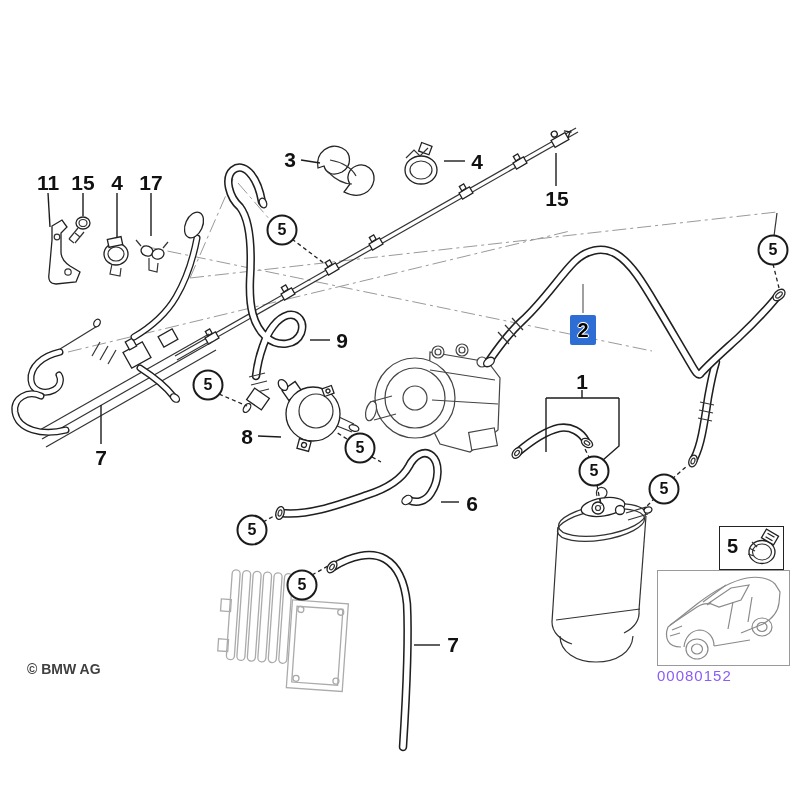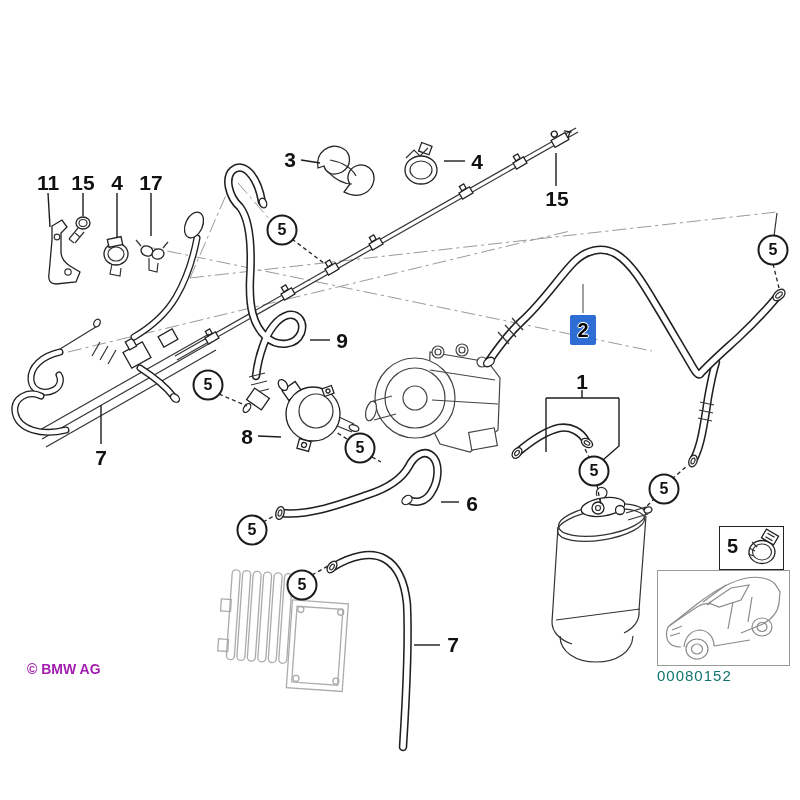--- a/index.html
+++ b/index.html
@@ -14,23 +14,23 @@
   .hl{position:absolute;z-index:4;transform:translate(-50%,-50%);
       width:26px;height:30px;background:#2e6ed4;border-radius:2px;
       font:700 20px/30px "Liberation Sans",sans-serif;color:#000;text-align:center;
       text-shadow:-1px 0 #fff,1px 0 #fff,0 -1px #fff,0 1px #fff,0 0 2px #fff;}
   .legendbox{position:absolute;z-index:2;left:719px;top:526px;width:63px;height:42px;
       border:1.5px solid #222;background:transparent;}
   .legendnum{position:absolute;left:7px;top:9px;font:700 20px/1 "Liberation Sans",sans-serif;color:#111;}
   .insetbox{position:absolute;z-index:2;left:657px;top:570px;width:131px;height:94px;
       border:1px solid #9a9a9a;background:transparent;}
   .code{position:absolute;z-index:3;left:657px;top:668px;
-      font:400 15px/1 "Liberation Sans",sans-serif;color:#0f766e;letter-spacing:1px;}
+      font:400 15px/1 "Liberation Sans",sans-serif;color:#8b5cf6;letter-spacing:1px;}
   .copyright{position:absolute;z-index:3;left:27px;top:662px;
-      font:700 14px/1 "Liberation Sans",sans-serif;color:#a21caf;}
+      font:700 14px/1 "Liberation Sans",sans-serif;color:#404040;}
   .tube{fill:none;stroke:#1f1f1f;stroke-width:8.5;stroke-linecap:round;}
   .core{fill:none;stroke:#ffffff;stroke-width:5.4;stroke-linecap:round;}
   .tube2{fill:none;stroke:#1f1f1f;stroke-width:7;stroke-linecap:round;}
   .core2{fill:none;stroke:#ffffff;stroke-width:4.4;stroke-linecap:round;}
   .ln{fill:none;stroke:#1c1c1c;stroke-width:1.4;}
   .thin{fill:none;stroke:#333;stroke-width:1.2;}
   .dash{fill:none;stroke:#222;stroke-width:1.3;stroke-dasharray:4 3;}
   .ctr{fill:none;stroke:#9a9a9a;stroke-width:1;stroke-dasharray:14 4 3 4;}
   .wfill{fill:#fff;stroke:#222;stroke-width:1.3;}
   .gray{fill:none;stroke:#ababab;stroke-width:1.3;}

